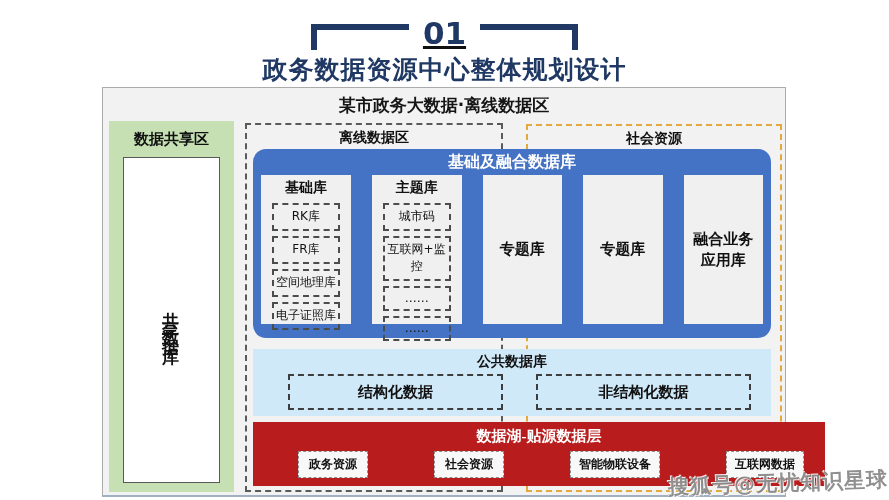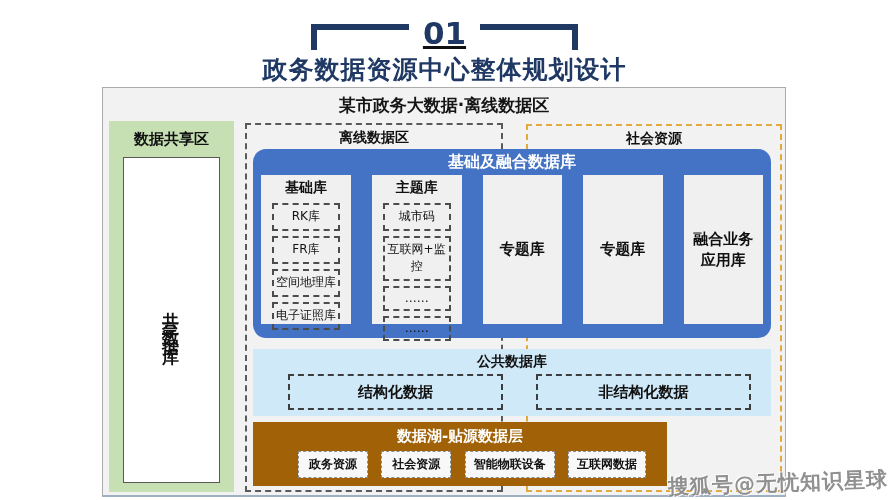--- a/index.html
+++ b/index.html
@@ -67,22 +67,22 @@
     background:#d0e9f8; z-index:2; box-sizing:border-box;
   }
   .pub-row { display:flex; gap:33px; padding:0 20px 0 35px;text-align:center; }
   .dash-box {
     flex:1; border:2px dashed #3d3d3d; height:36px; display:flex; align-items:center; justify-content:center;
     font-size:15px; font-weight:bold; box-sizing:border-box;
   }
 
   
   .lake-band {
-    position:absolute; left:150px; top:334px; width:414px; height:64px;
-    background:#a16207; z-index:2; box-sizing:border-box;
+    position:absolute; left:150px; top:334px; width:572px; height:64px;
+    background:#b91c1c; z-index:2; box-sizing:border-box;font-family:Liberation Serif, serif;
   }
   .band-title.lake { color:#ffffff; font-size:15px; padding:5px 0 5px; font-weight:bold; text-align:center; }
   .lake-row { display:flex; justify-content:space-between; padding:0 21px 0 45px; }
   .lake-box {
     background:#f8f8f8; border:1px dashed #8c8c8c; font-size:12px; font-weight:bold; color:#111;
     padding:4px 8px; min-width:70px; text-align:center; box-sizing:border-box;
   }
 
   
   .watermark {

